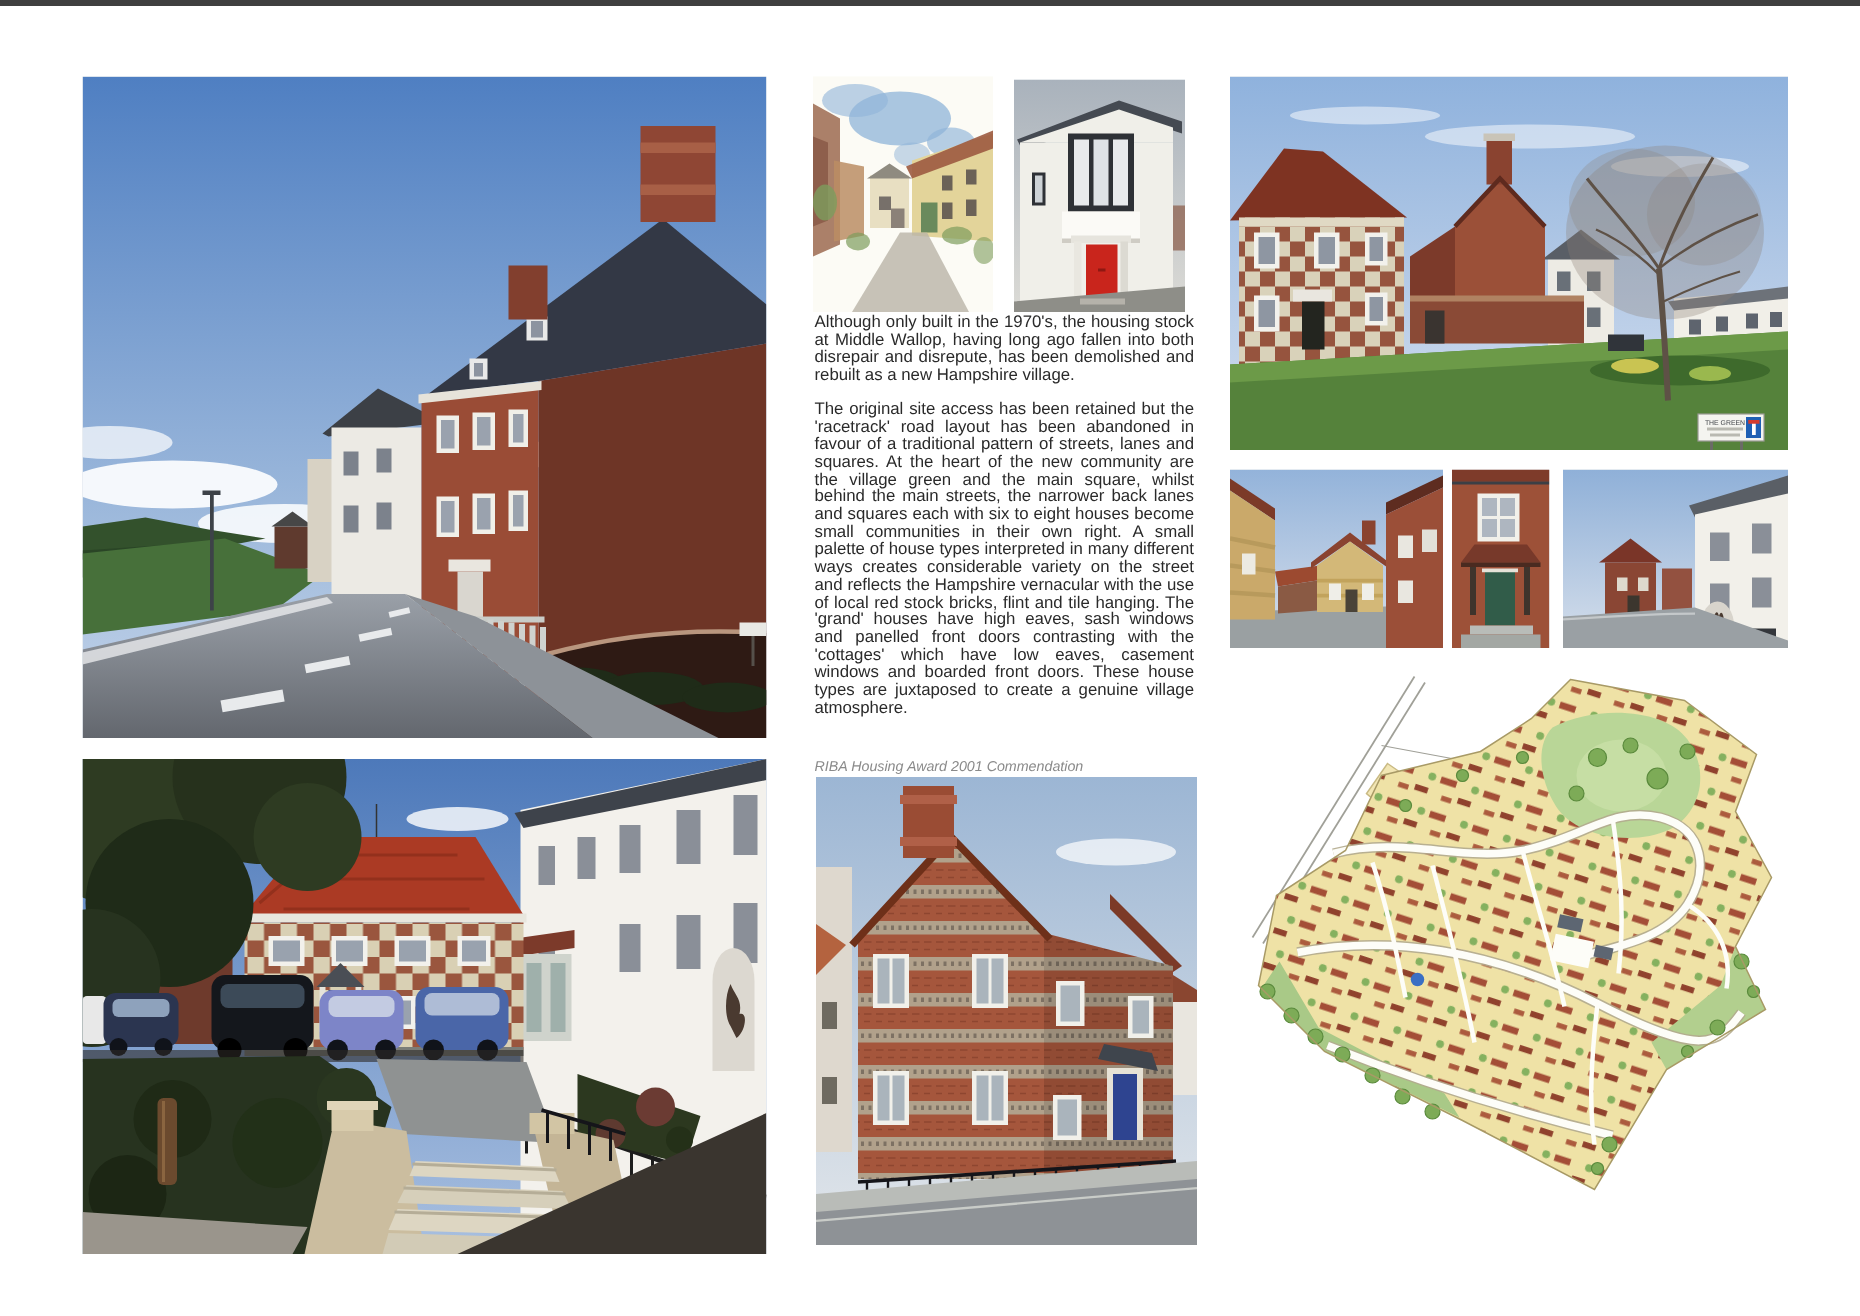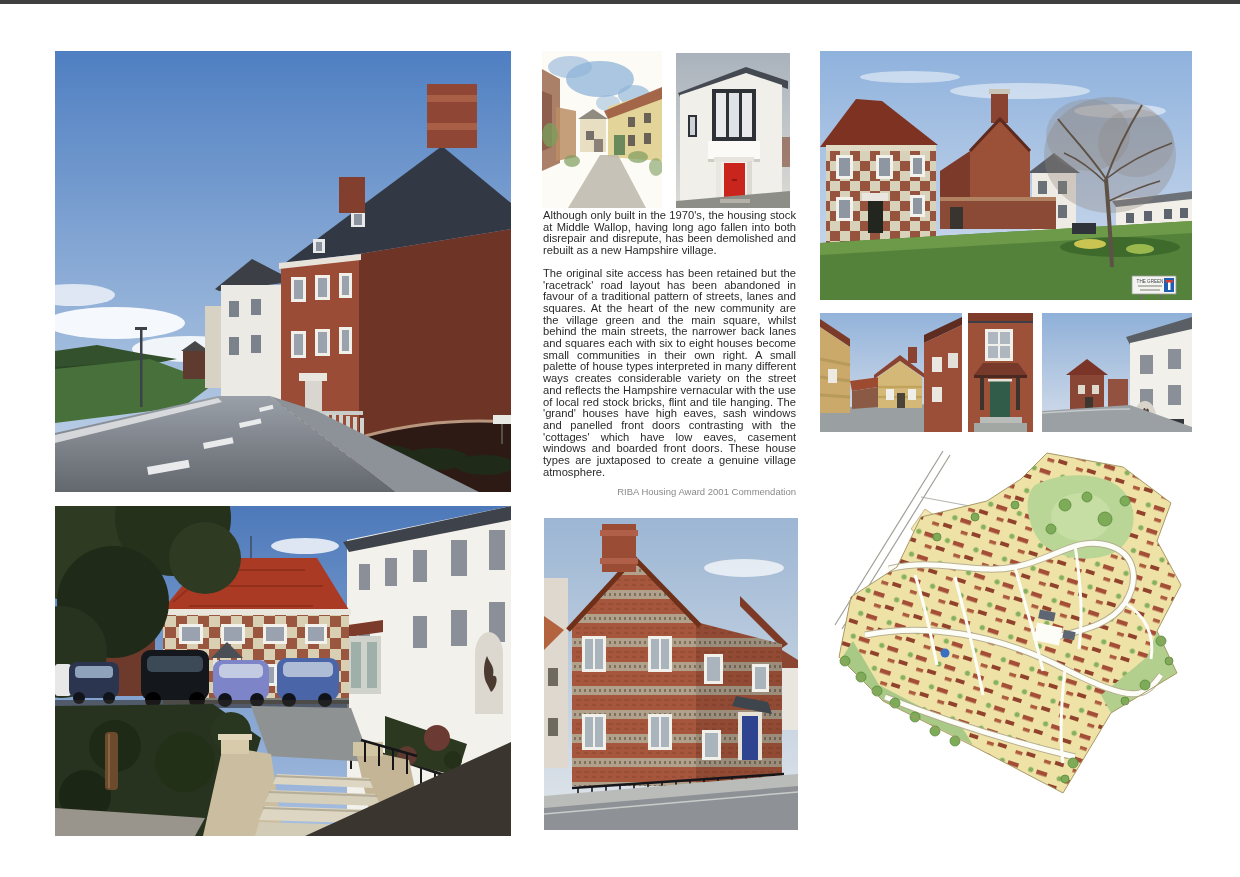--- a/index.html
+++ b/index.html
@@ -5,22 +5,22 @@
   html,body{margin:0;padding:0;background:#fff;}
   #board{position:relative;width:1240px;height:877px;background:#fff;overflow:hidden;
          font-family:"Liberation Sans",sans-serif;}
   .fig{position:absolute;overflow:hidden;background:#dfe5ea;}
   .fig svg{display:block;}
   #top-edge{position:absolute;left:0;top:0;width:1240px;height:4px;background:#3f3f3f;}
   #article{position:absolute;left:543px;top:210px;width:253px;color:#2a2a2a;
            font-size:11.2px;line-height:11.7px;text-align:justify;}
   #article p{margin:0 0 11px 0;}
   #article p:last-of-type{margin:0;}
-  #riba{position:absolute;left:543px;top:476px;width:253px;font-size:9.5px;
-        color:#8a8a8a;text-align:right;}
+  #riba{position:absolute;left:543px;top:496px;width:253px;font-size:9.5px;
+        font-style:italic;color:#8a8a8a;}
   #title-row{position:absolute;left:820px;top:802px;width:372px;height:34px;}
   #title-row span{position:absolute;top:0;font-size:27px;letter-spacing:1px;color:#1f1f1f;
         white-space:nowrap;line-height:34px;}
   #title-place{left:0;transform:scaleX(.8);transform-origin:left center;}
   #title-county{right:0;transform:scaleX(.8);transform-origin:right center;}
 </style>
 </head>
 <body>
 
 <div id="board">

